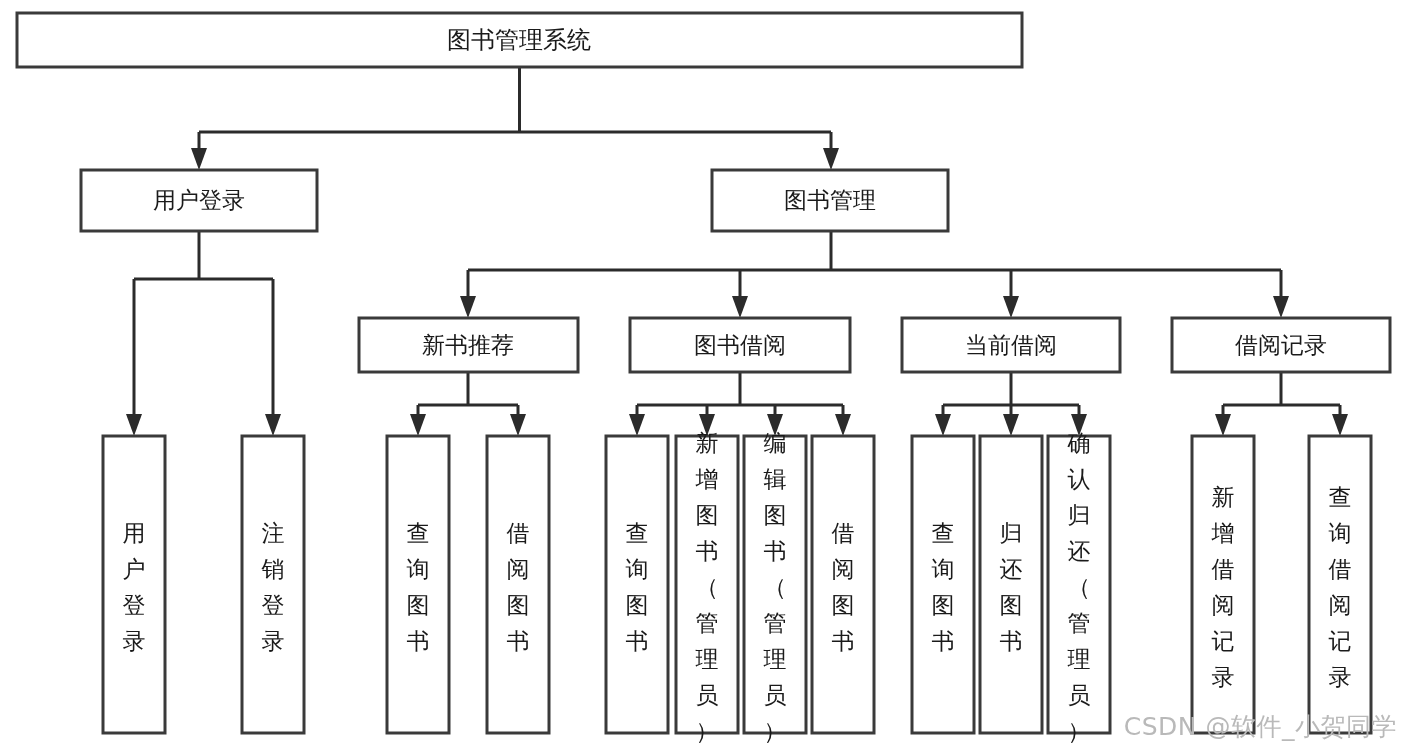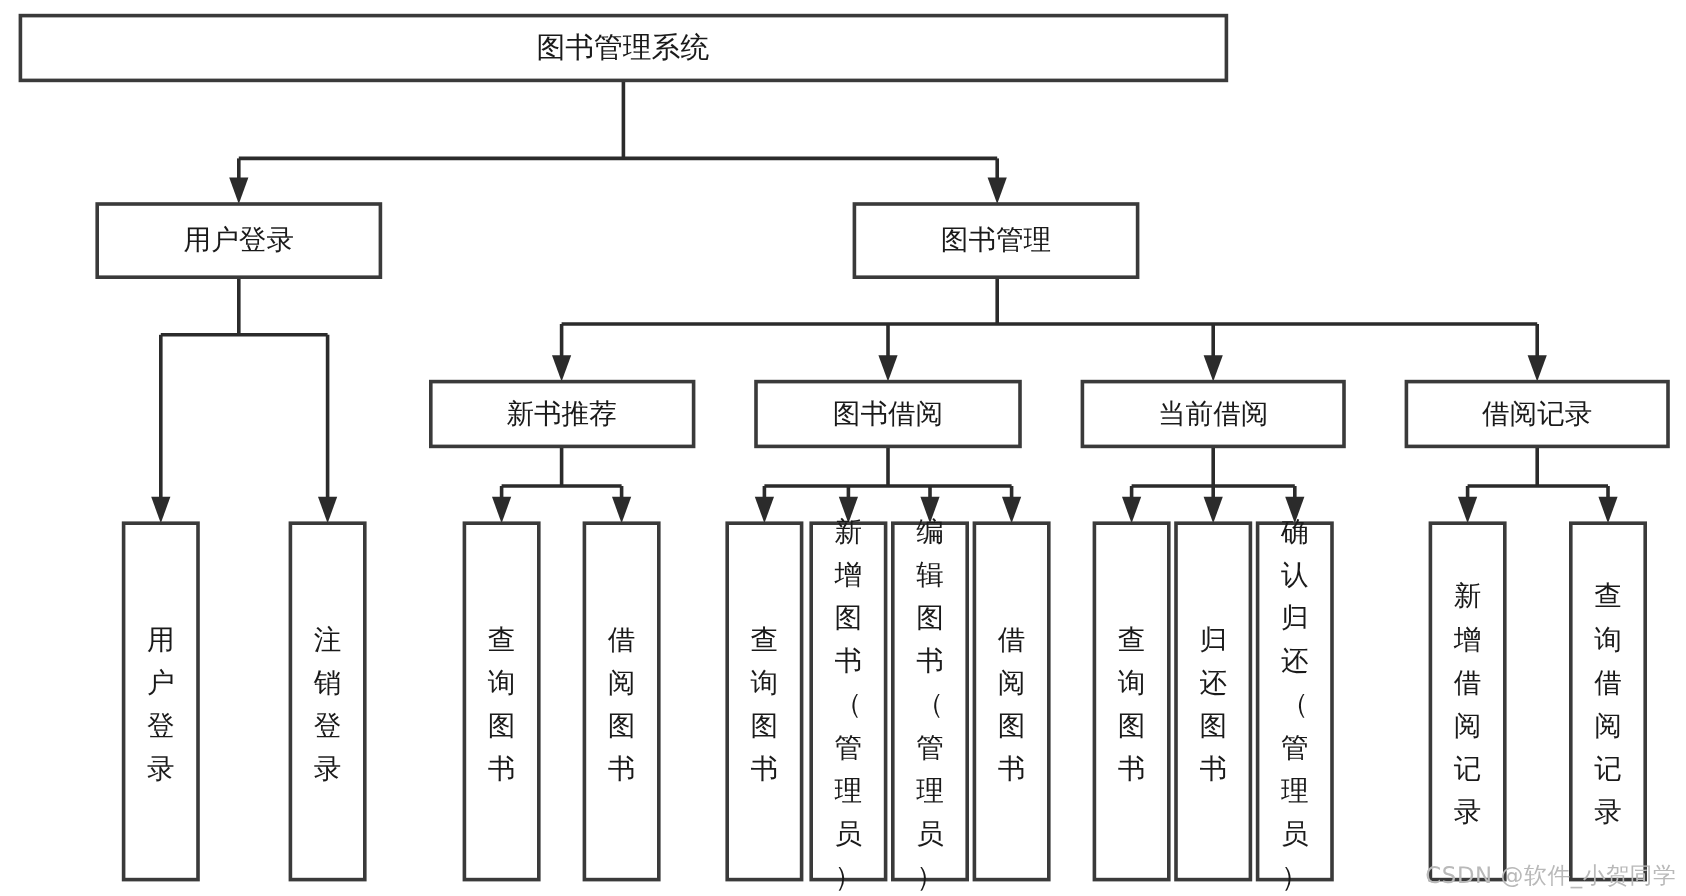--- a/index.html
+++ b/index.html
@@ -14,21 +14,21 @@
   .node-label{
     fill:#1a1a1a;font-family:"DejaVu Sans","Liberation Sans",sans-serif;
     text-anchor:middle;dominant-baseline:middle;
   }
   .lvl1-label{font-size:24px;}
   .lvl2-label{font-size:23px;}
   .lvl3-label{font-size:23px;}
   .leaf-label-char{font-size:23px;fill:#1a1a1a;text-anchor:middle;}
   .watermark{
     position:absolute;right:8px;bottom:4px;
-    font-size:19px;color:#b9b9b9;
+    font-size:25px;color:#b9b9b9;
     font-family:"DejaVu Sans","Liberation Sans",sans-serif;
     white-space:nowrap;letter-spacing:0.5px;
   }
 </style>
 </head>
 <body>
 
 <svg id="diagram" viewBox="0 0 1405 747">
 
   <g>

